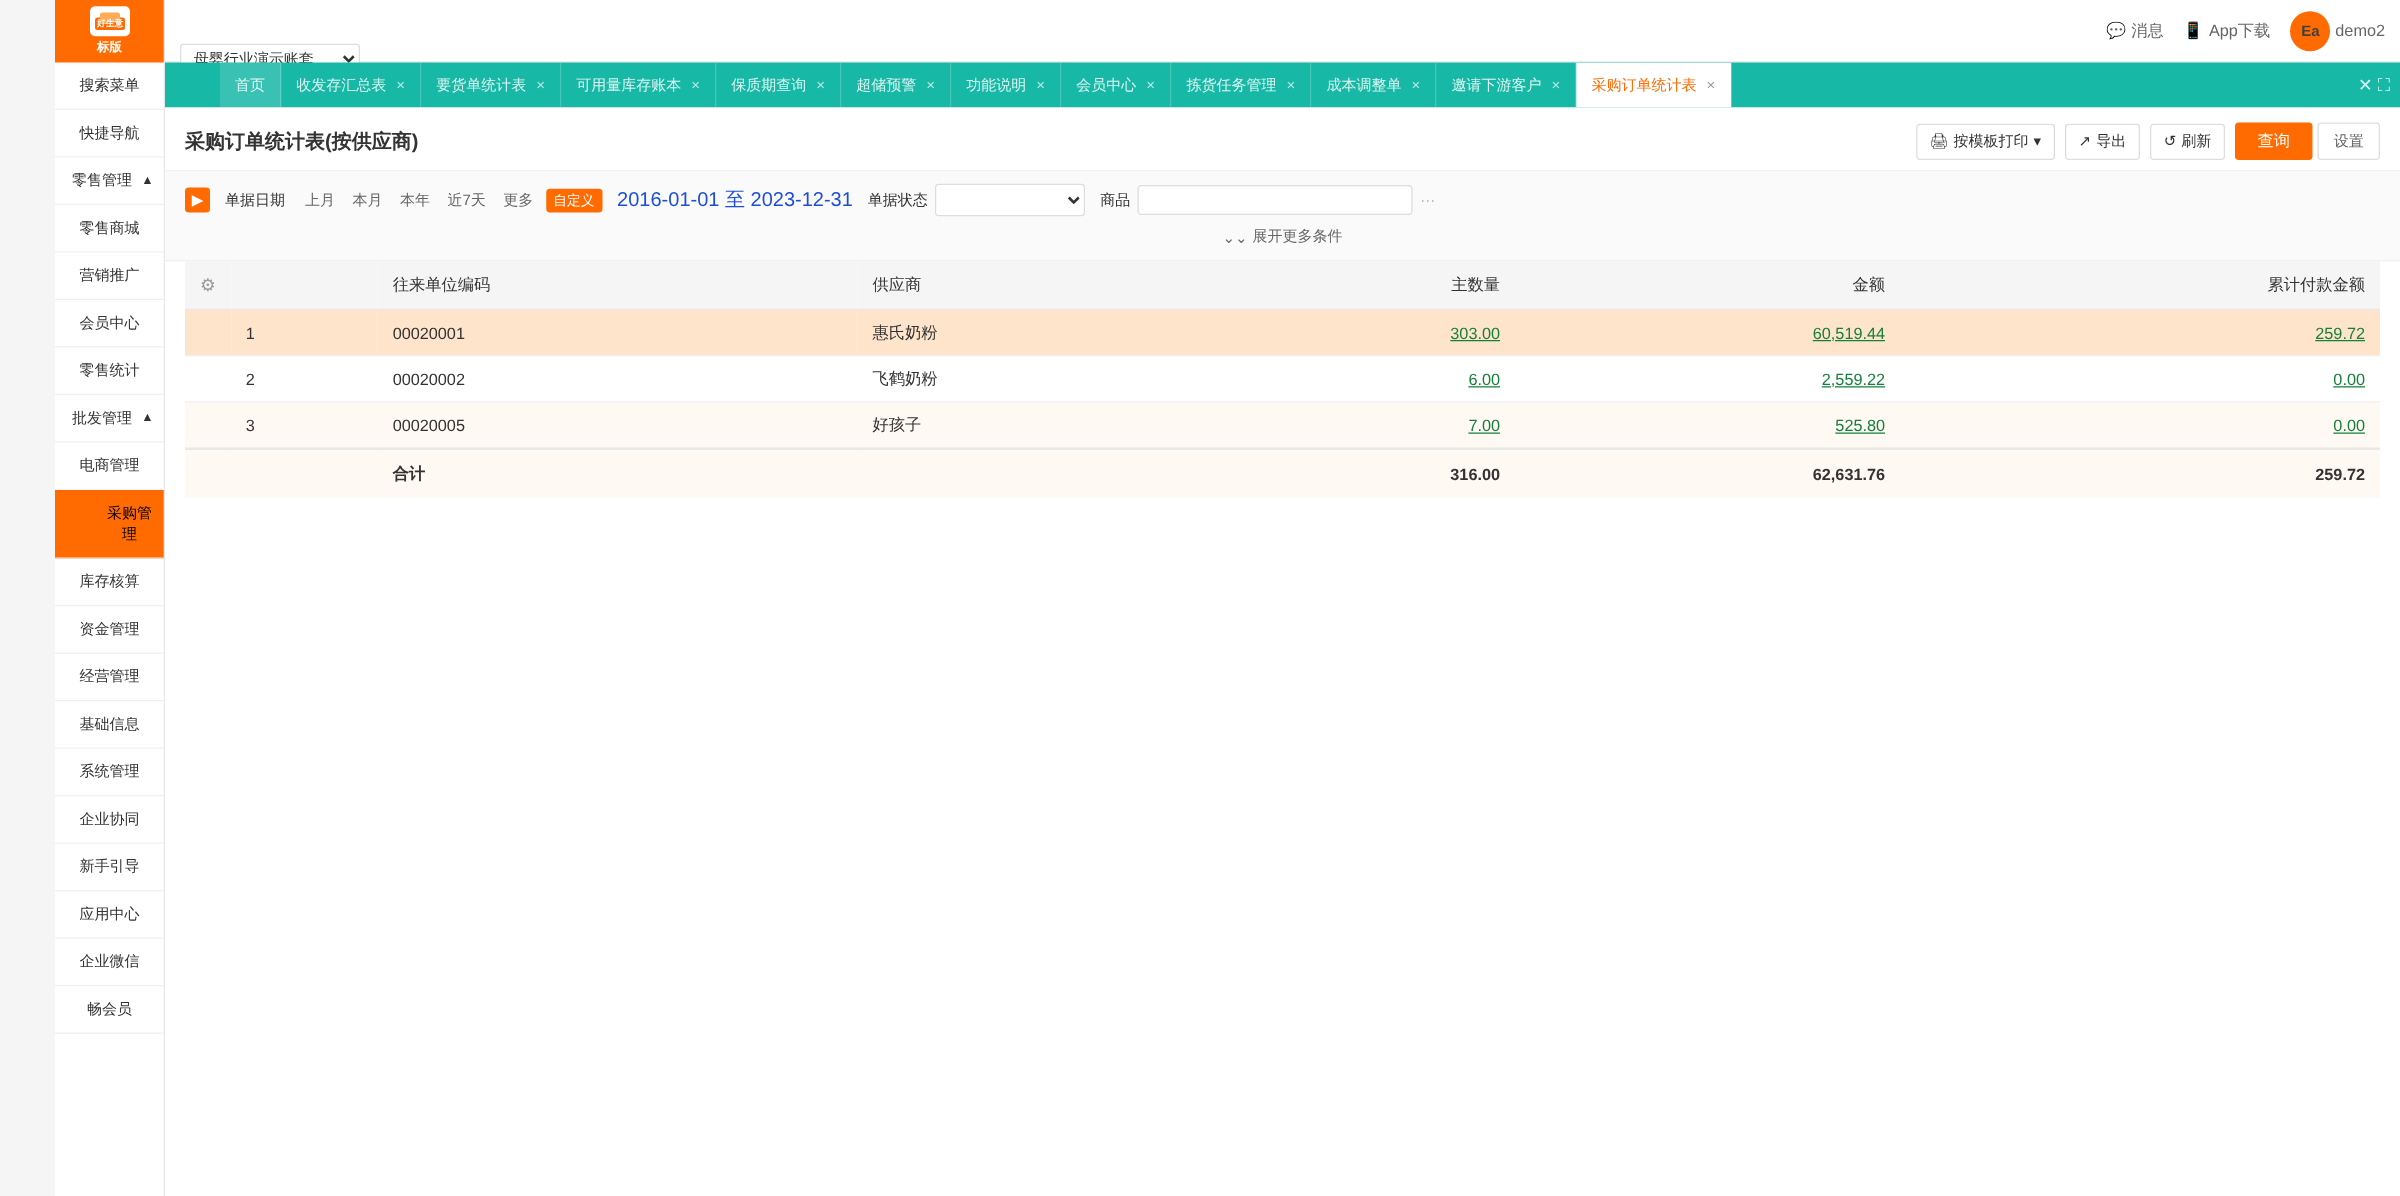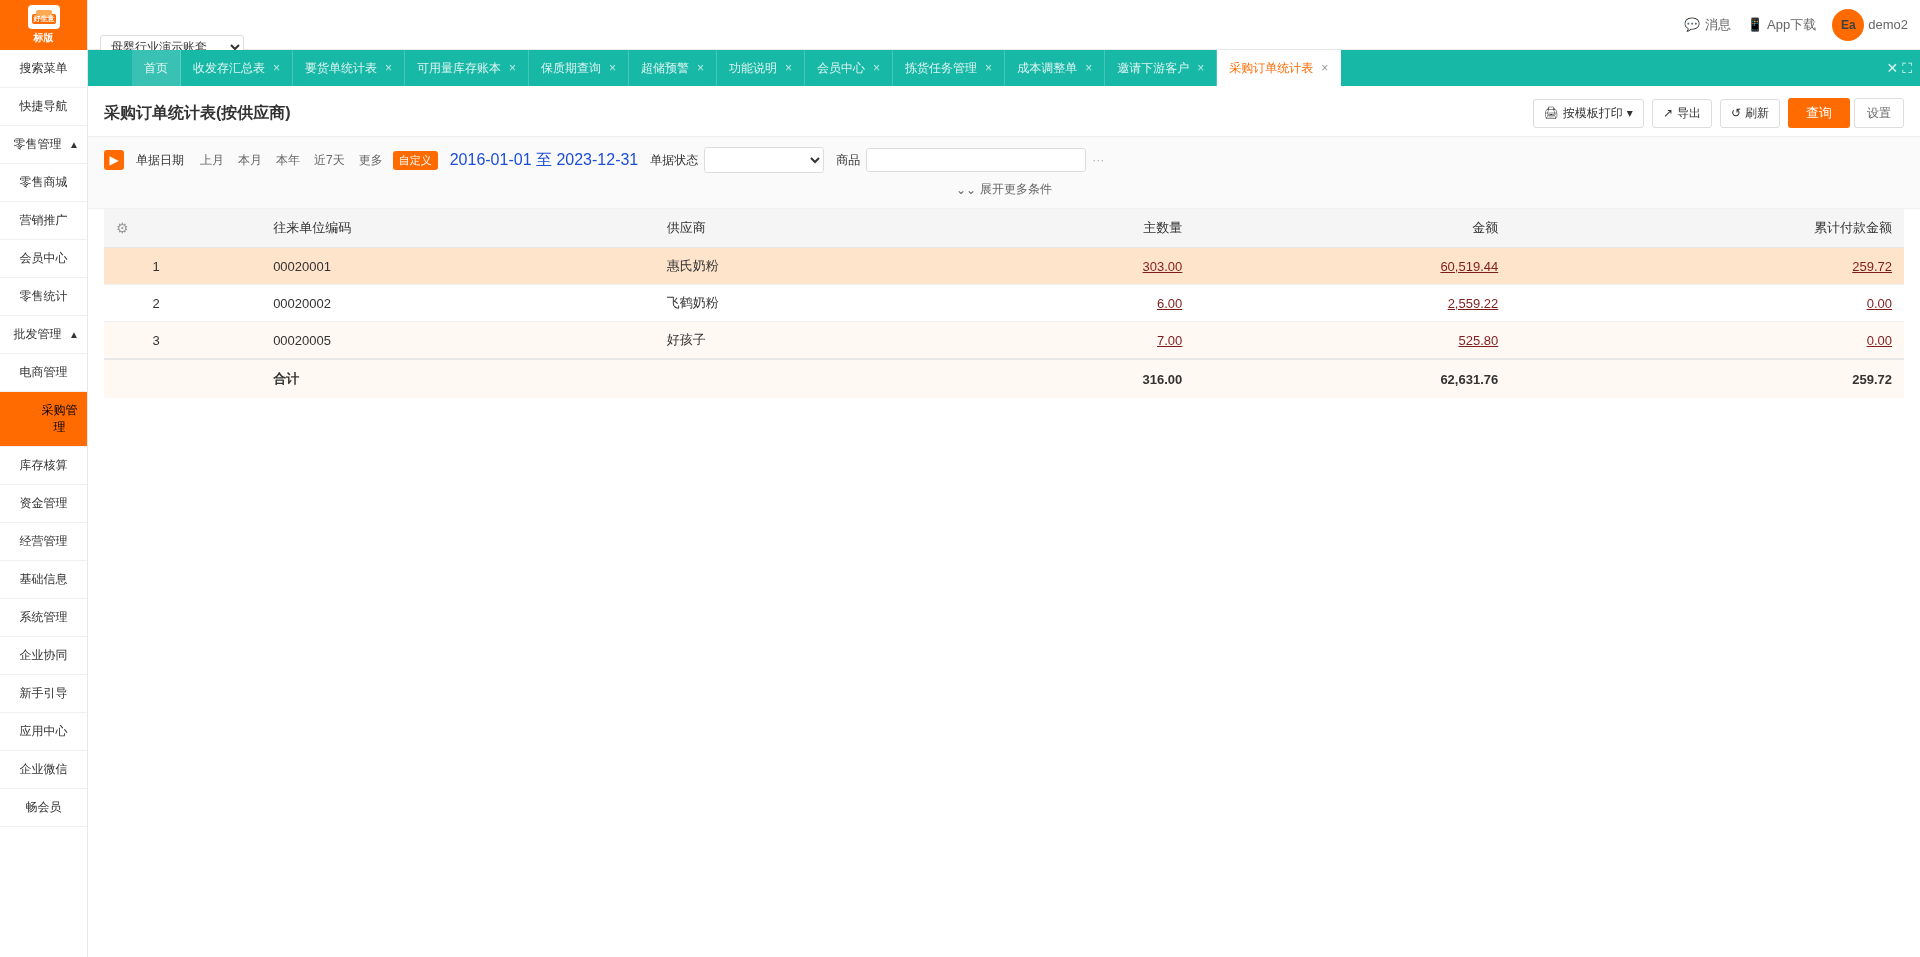--- a/index.html
+++ b/index.html
@@ -7,20 +7,21 @@
 
     
     .sidebar {
       width: 88px;
       background: #fff;
       display: flex;
       flex-direction: column;
       border-right: 1px solid #e8e8e8;
       flex-shrink: 0;
       height: 100%;
+      margin-left: 44px;
     }
     .sidebar-logo {
       height: 50px;
       background: #ff6b00;
       display: flex;
       align-items: center;
       justify-content: center;
       color: #fff;
       font-size: 12px;
       font-weight: bold;
@@ -373,21 +374,21 @@
     }
     tbody tr:nth-child(odd) { background: #fff8f3; }
     tbody tr:nth-child(even) { background: #fff; }
     tbody tr.selected { background: #ffe4cc; }
     tbody td {
       padding: 9px 12px;
       color: #333;
     }
     tbody td.num-col { text-align: right; }
     tbody td a, tbody td .link {
-      color: #7f1d1d;
+      color: #15803d;
       text-decoration: underline;
       cursor: pointer;
       text-align: right;
     }
     .settings-col {
       width: 30px;
       text-align: center;
     }
 
     

